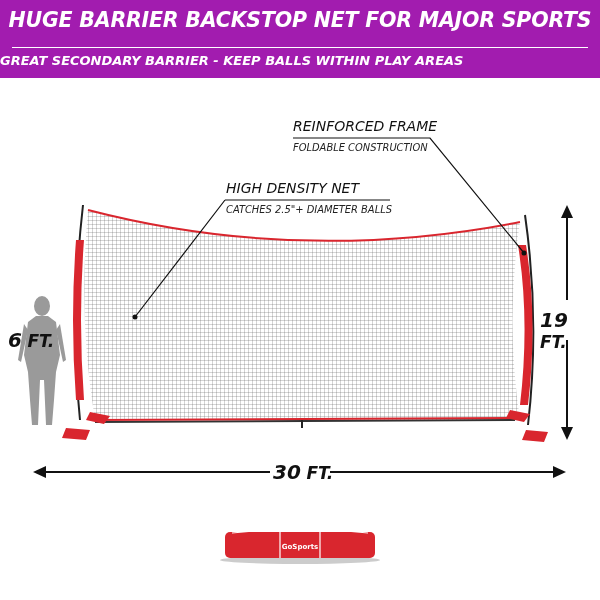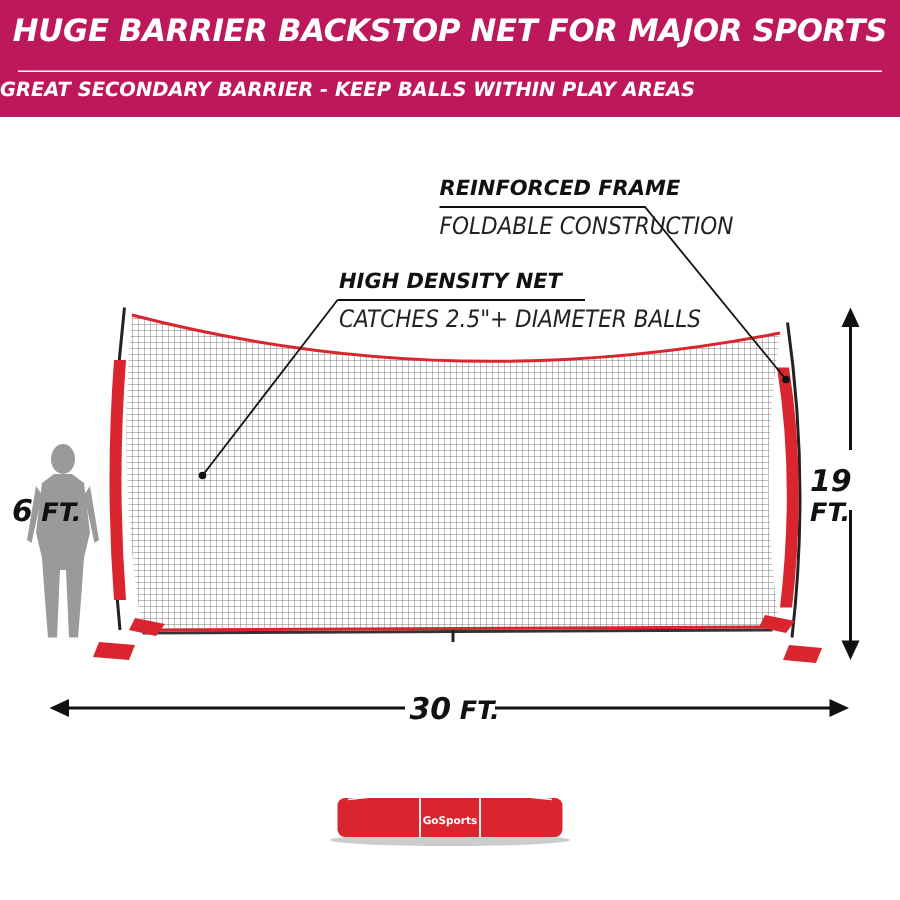--- a/index.html
+++ b/index.html
@@ -1,28 +1,28 @@
 <!DOCTYPE html>
 <html><head>
 <meta charset="utf-8">
 <style>
   html, body { margin:0; padding:0; }
   body { width:600px; height:600px; background:#ffffff; position:relative; overflow:hidden;
          font-family:"Liberation Sans", sans-serif; }
-  .banner { position:absolute; left:0; top:0; width:600px; height:78px; background:#be185d; }
+  .banner { position:absolute; left:0; top:0; width:600px; height:78px; background:#a21caf; }
   .banner-title { position:absolute; left:0; top:8px; width:600px; text-align:center; color:#fff;
     font-family:"DejaVu Sans", sans-serif; font-weight:bold; font-style:italic; font-size:20.5px;
     letter-spacing:-0.2px; }
   .banner-rule { position:absolute; left:12px; top:47px; width:576px; height:1px; background:#fff; }
   .banner-sub { position:absolute; left:0; top:53px; width:600px; text-align:left; color:#fff;
     font-family:"DejaVu Sans", sans-serif; font-weight:bold; font-style:italic; font-size:13px; }
-  .callout-title { position:absolute; font-family:"DejaVu Sans", sans-serif; font-weight:bold;
+  .callout-title { position:absolute; font-family:"DejaVu Sans", sans-serif; font-weight:normal;
     font-style:italic; font-size:14px; color:#111; }
   .callout-sub { position:absolute; font-family:"DejaVu Sans Condensed","DejaVu Sans", sans-serif;
-    font-style:italic; font-size:16px; color:#222; }
+    font-style:italic; font-size:11px; color:#222; }
   .dim { position:absolute; font-family:"DejaVu Sans", sans-serif; font-weight:bold; font-style:italic;
     color:#111; }
   .dim .num { font-size:20px; }
   .dim .unit { font-size:17px; }
   svg.art { position:absolute; left:0; top:0; }
 </style>
 </head>
 <body>
 
 <div class="banner">

